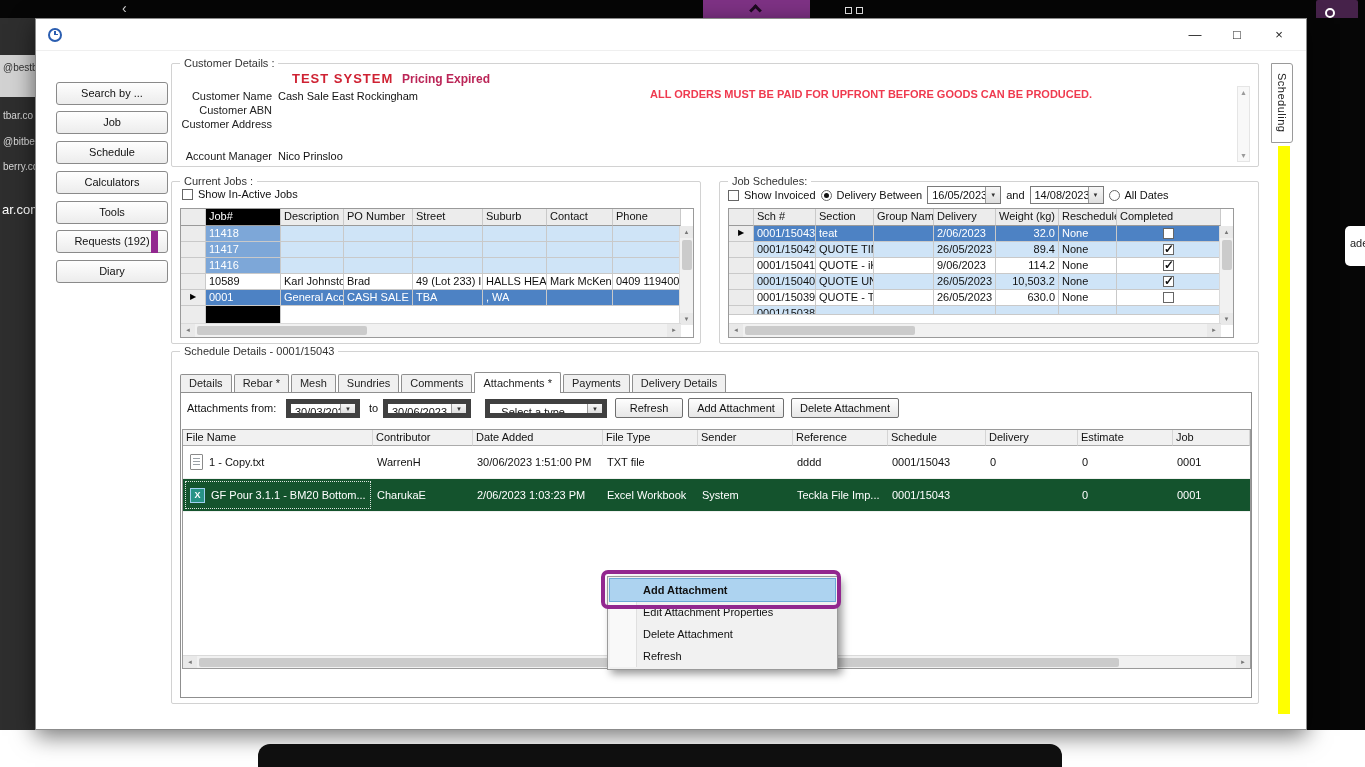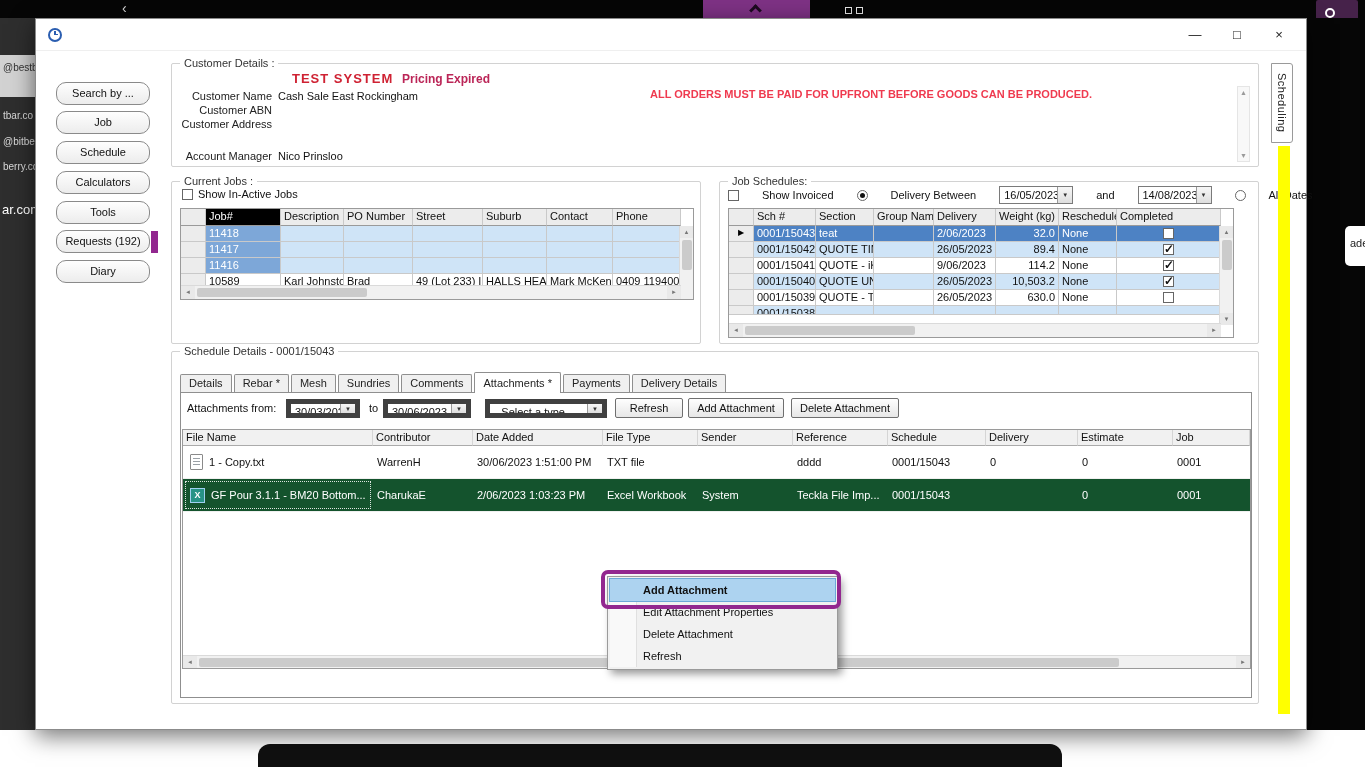--- a/index.html
+++ b/index.html
@@ -28,21 +28,21 @@
 
 .window{position:absolute;left:35px;top:18px;width:1272px;height:712px;background:#fff;border:1px solid #8b8b8b;box-shadow:0 6px 22px rgba(0,0,0,.55)}
 .titlebar{position:absolute;left:0;top:0;right:0;height:32px;display:flex;align-items:center;padding:0 6px 0 12px;border-bottom:1px solid #efefef;background:#fff}
 .app-icon{width:14px;height:14px;border:2px solid #2a5db0;border-radius:50%;position:relative;flex:none}
 .app-icon::before{content:"";position:absolute;left:4px;top:1px;width:1.5px;height:4px;background:#2a5db0}
 .app-icon::after{content:"";position:absolute;left:4px;top:4px;width:4px;height:1.5px;background:#2a5db0}
 .title{font-size:12px;color:#111;margin-left:9px;white-space:nowrap}
 .winbtns{margin-left:auto;display:flex}
 .winbtn{width:42px;height:31px;text-align:center;line-height:31px;font-size:13px;color:#222}
 
-.side-btn{position:absolute;left:20px;width:94px;height:23px;background:linear-gradient(#fefefe,#ececec);border:1px solid #8a8a8a;border-radius:10px;font-size:11px;color:#111;font-family:inherit;text-align:center;line-height:21px}
+.side-btn{position:absolute;left:20px;width:112px;height:23px;background:linear-gradient(#fefefe,#ececec);border:1px solid #8a8a8a;border-radius:3px;font-size:11px;color:#111;font-family:inherit;text-align:center;line-height:21px}
 .sb0{top:63px}.sb1{top:92px}.sb2{top:122px}.sb3{top:152px}.sb4{top:182px}.sb5{top:211px}.sb6{top:241px}
 .req-marker{position:absolute;left:115px;top:212px;width:7px;height:22px;background:#92278f}
 
 .groupbox{position:absolute;border:1px solid #d2d2d2;border-radius:2px;background:#fff}
 .glabel{position:absolute;top:-7px;left:8px;background:#fff;padding:0 4px;font-size:11px;color:#333;white-space:nowrap}
 .g-cust{left:135px;top:44px;width:1088px;height:104px}
 .g-jobs{left:135px;top:162px;width:530px;height:163px}
 .g-sched{left:683px;top:162px;width:540px;height:163px}
 .g-det{left:135px;top:332px;width:1088px;height:353px}
 
@@ -73,21 +73,21 @@
 .vscroll{position:absolute;right:0;top:17px;width:14px;height:99px;background:#f1f1f1;border-left:1px solid #dadada;display:flex;flex-direction:column;align-items:center;color:#777;font-size:6px}
 .vscroll .sar{height:12px;line-height:12px;width:100%;text-align:center;background:#e9e9e9}
 .sthumbv{width:10px;height:30px;background:#cbcbcb;border-radius:2px;margin:2px 0}
 .vspace{flex:1}
 .hscroll{position:absolute;left:0;bottom:0;height:14px;background:#f1f1f1;border-top:1px solid #dadada;display:flex;align-items:center;color:#777;font-size:6px}
 .hscroll .sar{width:14px;height:100%;line-height:13px;text-align:center;background:#e9e9e9}
 .sthumbh{height:9px;background:#cbcbcb;border-radius:2px;margin:0 2px}
 .hspace{flex:1}
 
 
-.jg{left:8px;top:26px;width:514px;height:92px}
+.jg{left:8px;top:26px;width:514px;height:130px}
 .jg .ghead{height:17px}
 .jg .r{height:16px;width:500px}
 .jg .ghead{width:500px}
 .cj0{width:25px}.cj1{width:75px}.cj2{width:63px}.cj3{width:69px}.cj4{width:70px}.cj5{width:64px}.cj6{width:66px}.cj7{width:68px}
 .jobhead{background:#000 !important;color:#fff}
 .jg .lb .c{background:#cfe4f7}
 .jg .lb .jobblue{background:#7da7d8;color:#fff}
 .jg .wh .c{background:#fff}
 .jg .rsel .c{background:#4d82c4 !important;color:#fff}
 .jg .grow .ind{background:#ececec !important;color:#000}
@@ -103,21 +103,21 @@
 .sg .r{height:16px;width:492px}
 .cs0{width:25px}.cs1{width:62px}.cs2{width:58px}.cs3{width:60px}.cs4{width:62px}.cs5{width:63px}.cs6{width:58px}.cs7{width:104px}
 .sg .lb .c{background:#cfe4f7}
 .sg .wh .c{background:#fff}
 .sg .rsel .c{background:#4d82c4 !important;color:#fff}
 .sg .grow .ind{background:#ececec !important;color:#000}
 .sg .partial{height:9px;overflow:hidden}
 .cbcell{display:flex;align-items:center;justify-content:center;padding:0}
 .sg .hscroll{width:492px}
 .sg .sthumbh{width:170px}
-.filters{position:absolute;left:8px;top:4px;display:flex;align-items:center;gap:23px;font-size:11px;color:#111;white-space:nowrap}
+.filters{position:absolute;left:8px;top:4px;display:flex;align-items:center;gap:5px;font-size:11px;color:#111;white-space:nowrap}
 .fcombo{width:74px;height:18px;border:1px solid #7a7a7a;background:#fff;display:flex}
 .cv{flex:1;padding:1px 4px;font-size:11px;line-height:14px;overflow:hidden;white-space:nowrap;color:#111}
 .dd{width:15px;border-left:1px solid #9a9a9a;background:linear-gradient(#f7f7f7,#dedede);font-size:6px;color:#333;display:flex;align-items:center;justify-content:center}
 
 
 .tabs{position:absolute;left:8px;top:20px;display:flex;align-items:flex-end}
 .tab{height:18px;border:1px solid #8f8f8f;border-bottom:none;background:#f0f0f0;font-size:11px;padding:2px 8px 0;margin-right:2px;border-radius:2px 2px 0 0;color:#222;white-space:nowrap}
 .tab.active{height:21px;background:#fff;padding-top:4px;margin-bottom:-1px;position:relative;z-index:2}
 .tabpage{position:absolute;left:8px;top:40px;width:1072px;height:306px;border:1px solid #8f8f8f;background:#fff}
 .tb-label{position:absolute;left:6px;top:9px;font-size:11px;color:#111}

